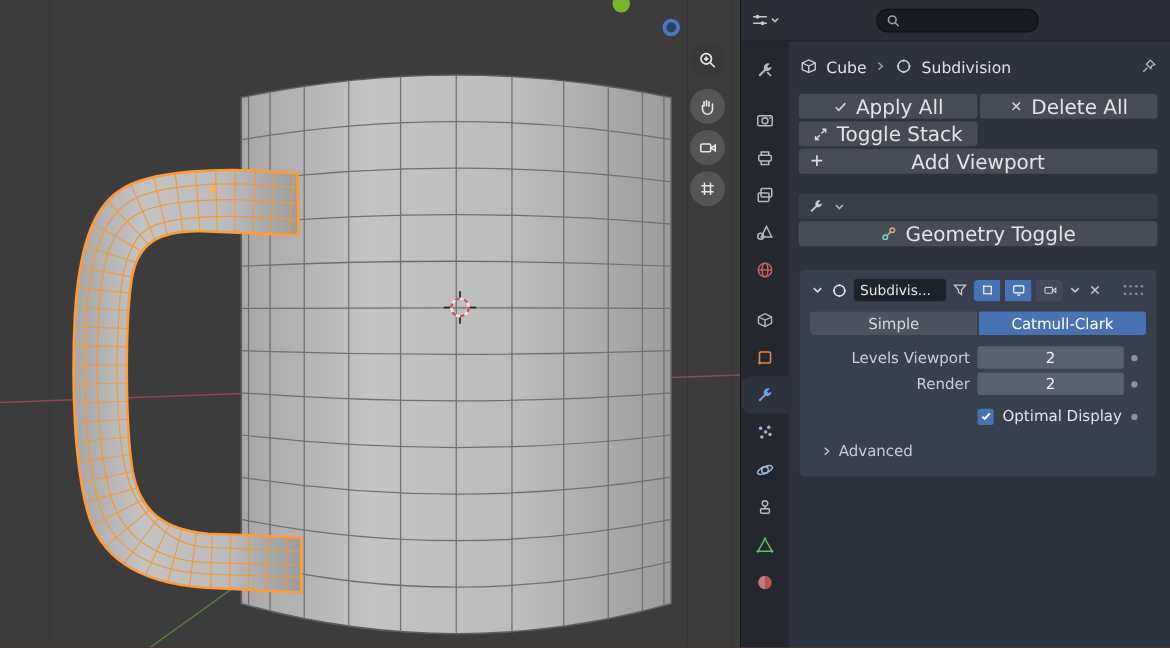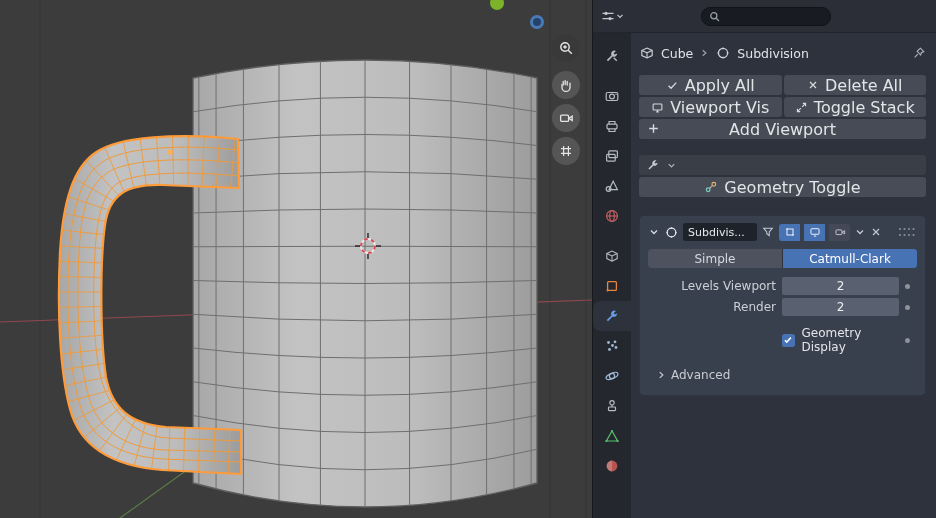--- a/index.html
+++ b/index.html
@@ -367,27 +367,20 @@
               </svg>
             <span>Apply All</span>
           </div>
           <div class="btn">
             <svg width="12" height="12" viewBox="0 0 16 16" fill="none" stroke="#d6dade" stroke-width="1.6">
                 <path d="M4 4l8 8M12 4l-8 8"></path>
               </svg>
             <span>Delete All</span>
           </div>
           <div class="btn">
-            <svg width="13" height="13" viewBox="0 0 16 16" fill="none" stroke="#d6dade" stroke-width="1.3">
-              <rect x="2.6" y="3.6" width="10.8" height="7.4" rx="1"></rect>
-                <path d="M6.4 13.4h3.2M8 11v2.4"></path>
-            </svg>
-            <span>Viewport Vis</span>
-          </div>
-          <div class="btn">
             <svg width="13" height="13" viewBox="0 0 16 16" fill="none" stroke="#d6dade" stroke-width="1.4">
               <path d="M9.6 3h3.4v3.4M13 3 8.8 7.2M6.4 13H3v-3.4M3 13l4.2-4.2"></path>
             </svg>
             <span>Toggle Stack</span>
           </div>
         </div>
 
         <div class="btn add-mod">
           <svg class="left-ic" width="15" height="15" viewBox="0 0 16 16" fill="none" stroke="#d6dade" stroke-width="1.5">
               <path d="M8 3.4v9.2M3.4 8h9.2"></path>
@@ -485,21 +478,21 @@
             <div class="value-field">2</div>
             <div class="decorator"></div>
           </div>
 
           <div class="check-row">
             <div class="checkbox">
               <svg width="10" height="10" viewBox="0 0 16 16" fill="none" stroke="#fff" stroke-width="2.4">
                   <path d="M3 8.4l3 3 6.6-7.2"></path>
                 </svg>
             </div>
-            <div class="check-label">Geometry Display</div>
+            <div class="check-label">Optimal Display</div>
             <div class="decorator"></div>
           </div>
 
           <div class="advanced">
             <svg width="10" height="10" viewBox="0 0 16 16" fill="none" stroke="#c9ccd2" stroke-width="1.8">
                 <path d="M6 3.5l5 4.5-5 4.5"></path>
               </svg>
             <span>Advanced</span>
           </div>
         </div>

